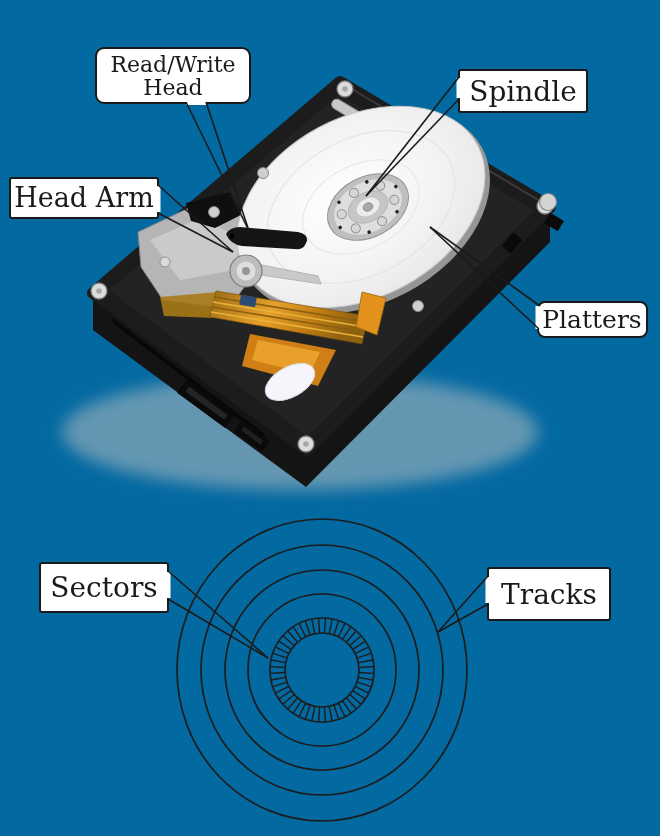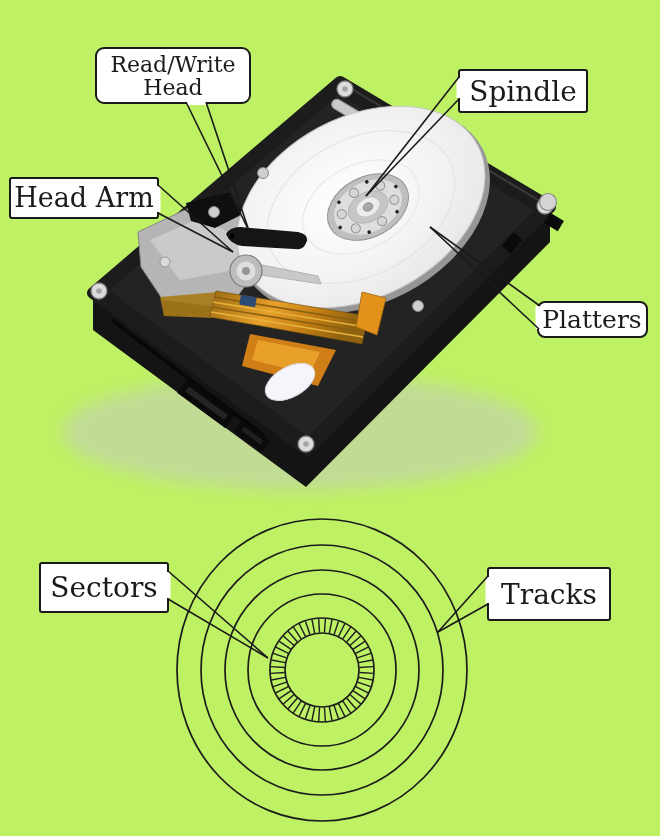--- a/index.html
+++ b/index.html
@@ -1,16 +1,16 @@
 <!DOCTYPE html>
 <html><head>
 <meta charset="utf-8">
 <style>
   html, body { margin: 0; padding: 0; background: #ffffff; }
-  #stage { position: relative; width: 660px; height: 836px; background: #bef264; overflow: hidden; }
+  #stage { position: relative; width: 660px; height: 836px; background: #0369a1; overflow: hidden; }
   svg { display: block; }
   .label-text {
     font-family: "DejaVu Serif", "Liberation Serif", serif;
     fill: #1a1a1a;
   }
 </style>
 </head>
 <body>
 
 <div id="stage">

